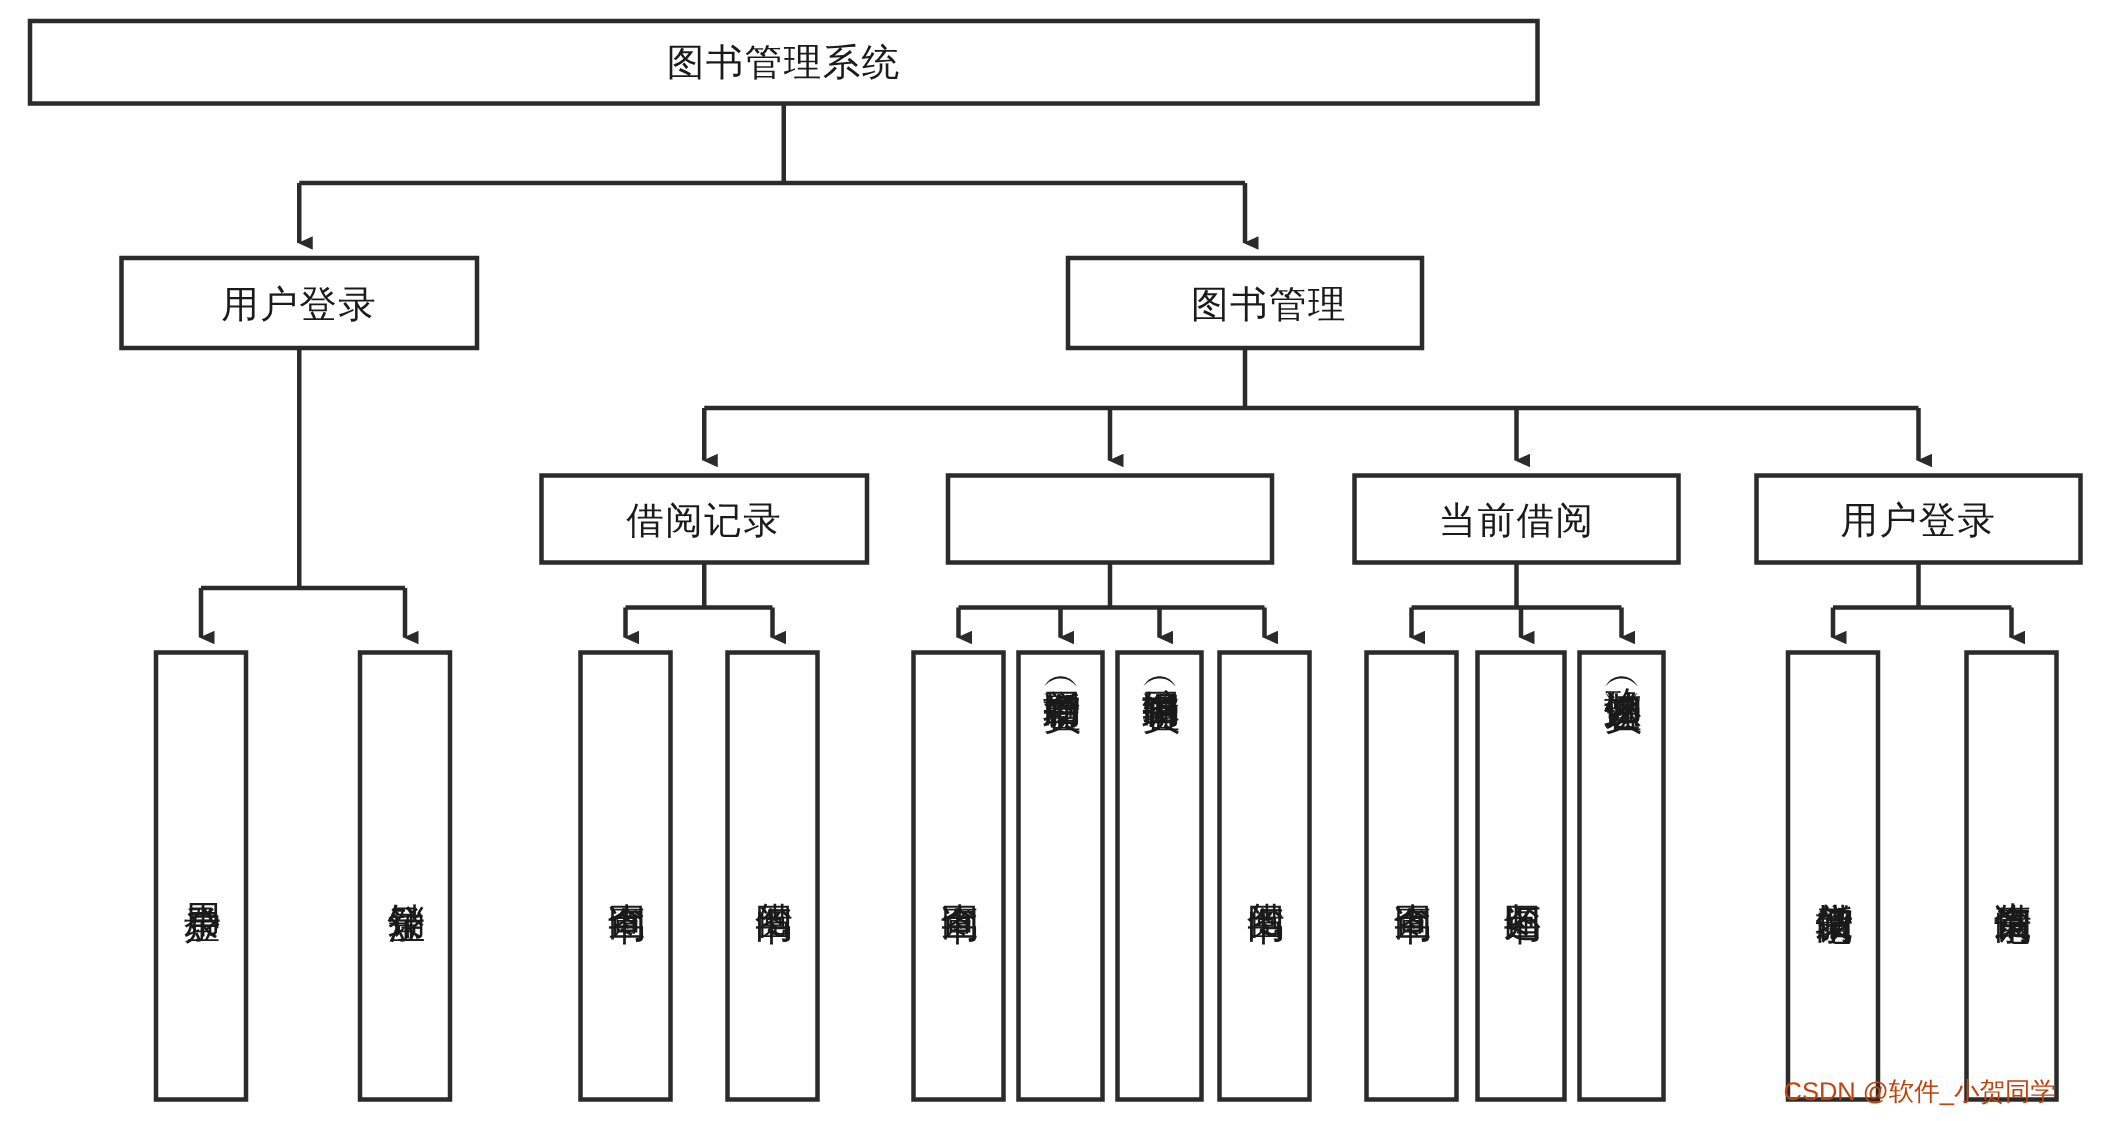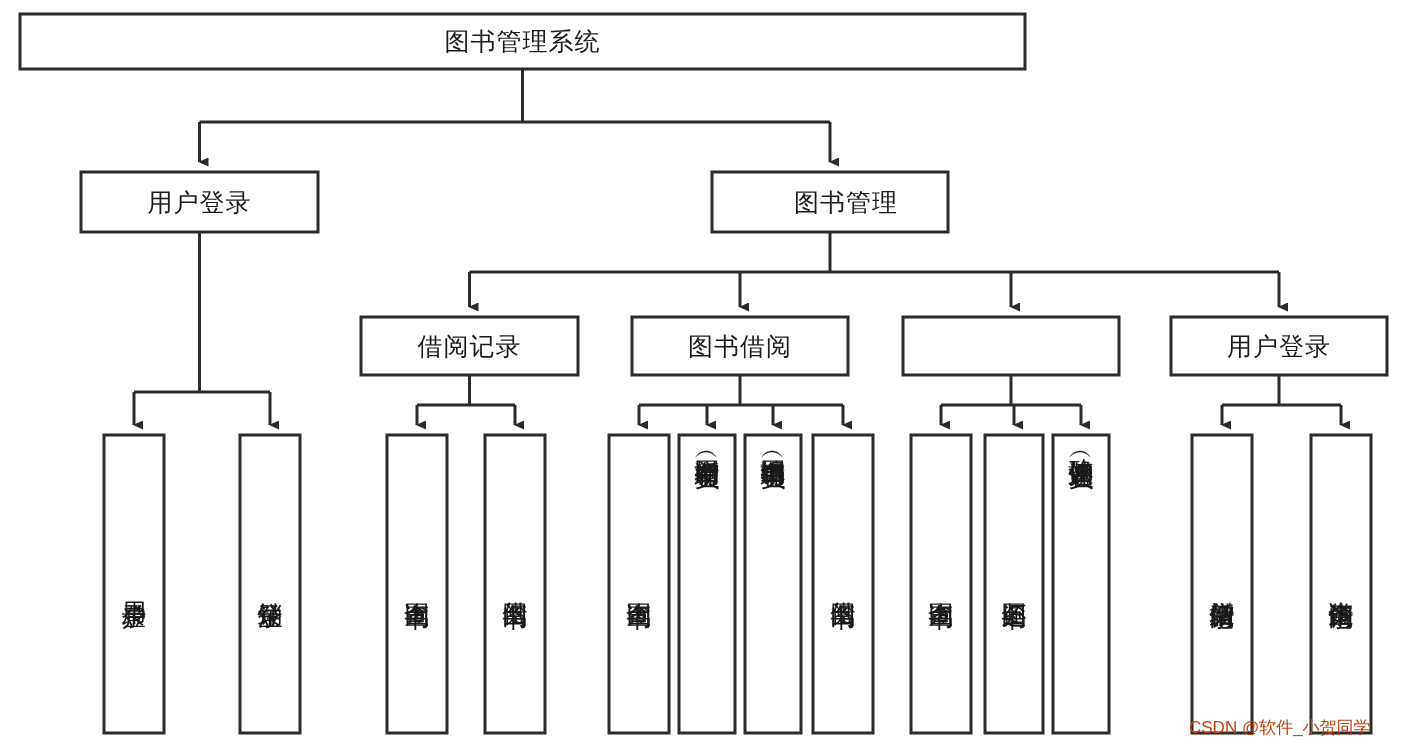--- a/index.html
+++ b/index.html
@@ -181,24 +181,24 @@
   </div>
 
   <div class="htext-wrap" style="left:712px; top:172px; width:268px; height:60px;">
     <span class="htext">图书管理</span>
   </div>
 
   <div class="htext-wrap" style="left:361px; top:317px; width:217px; height:58px;">
     <span class="htext">借阅记录</span>
   </div>
 
-  <div class="htext-wrap" style="left:632px; top:317px; width:216px; height:58px;">
-    <span class="htext">图书借阅</span>
-  </div>
-
+
+  <div class="htext-wrap" style="left:903px; top:317px; width:216px; height:58px;">
+    <span class="htext">当前借阅</span>
+  </div>
 
   <div class="htext-wrap" style="left:1171px; top:317px; width:216px; height:58px;">
     <span class="htext">用户登录</span>
   </div>
 
   <div class="vtext-wrap" style="left:104px; top:435px; width:60px; height:298px;">
     <span class="vtext">用户登录</span>
   </div>
 
   <div class="vtext-wrap" style="left:240px; top:435px; width:60px; height:298px;">

